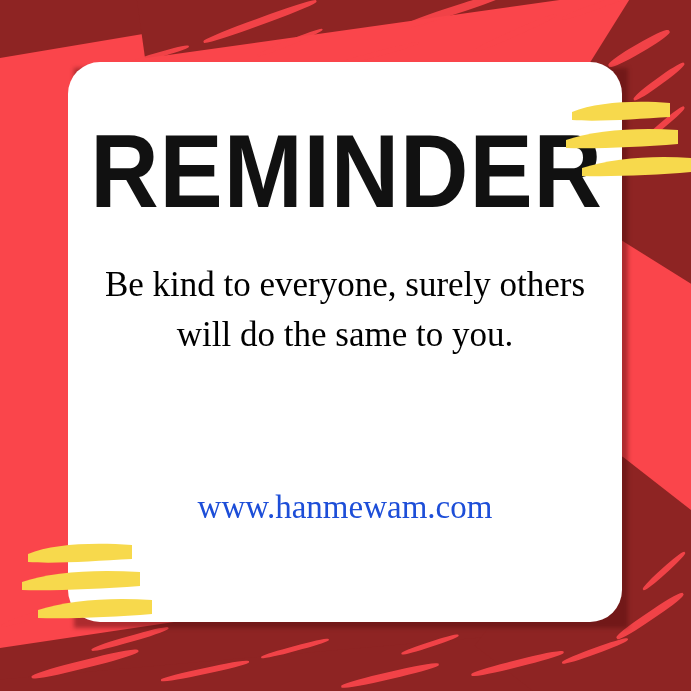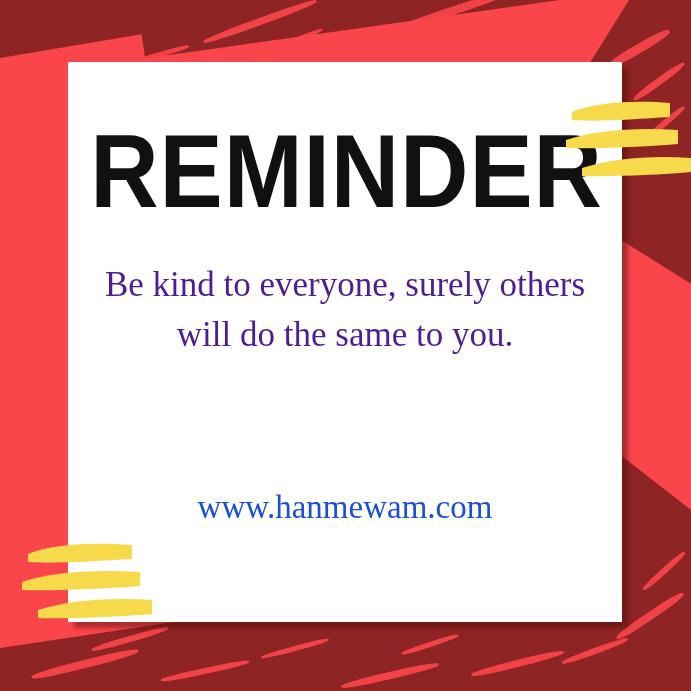--- a/index.html
+++ b/index.html
@@ -98,20 +98,21 @@
   .card {
     position: absolute;
     left: 68px;
     top: 62px;
     width: 554px;
     height: 560px;
     background: #FFFFFF;
     display: flex;
     flex-direction: column;
     align-items: center;
+    border-radius: 32px;
   }
 
   .poster-title {
     margin: 0;
     padding: 0;
     font-family: "Liberation Sans Narrow", "Liberation Sans", sans-serif;
     font-weight: 700;
     font-size: 103px;
     line-height: 1;
     letter-spacing: 1px;
@@ -126,21 +127,21 @@
 
   .poster-quote {
     position: absolute;
     top: 198px;
     left: 36px;
     right: 36px;
     margin: 0;
     font-family: "Liberation Serif", "DejaVu Serif", serif;
     font-size: 35px;
     line-height: 1.42;
-    color: #4c1d95;
+    color: #000000;
     text-align: center;
   }
 
   .poster-url {
     position: absolute;
     top: 429px;
     left: 0;
     right: 0;
     margin: 0;
     font-family: "Liberation Serif", "DejaVu Serif", serif;

